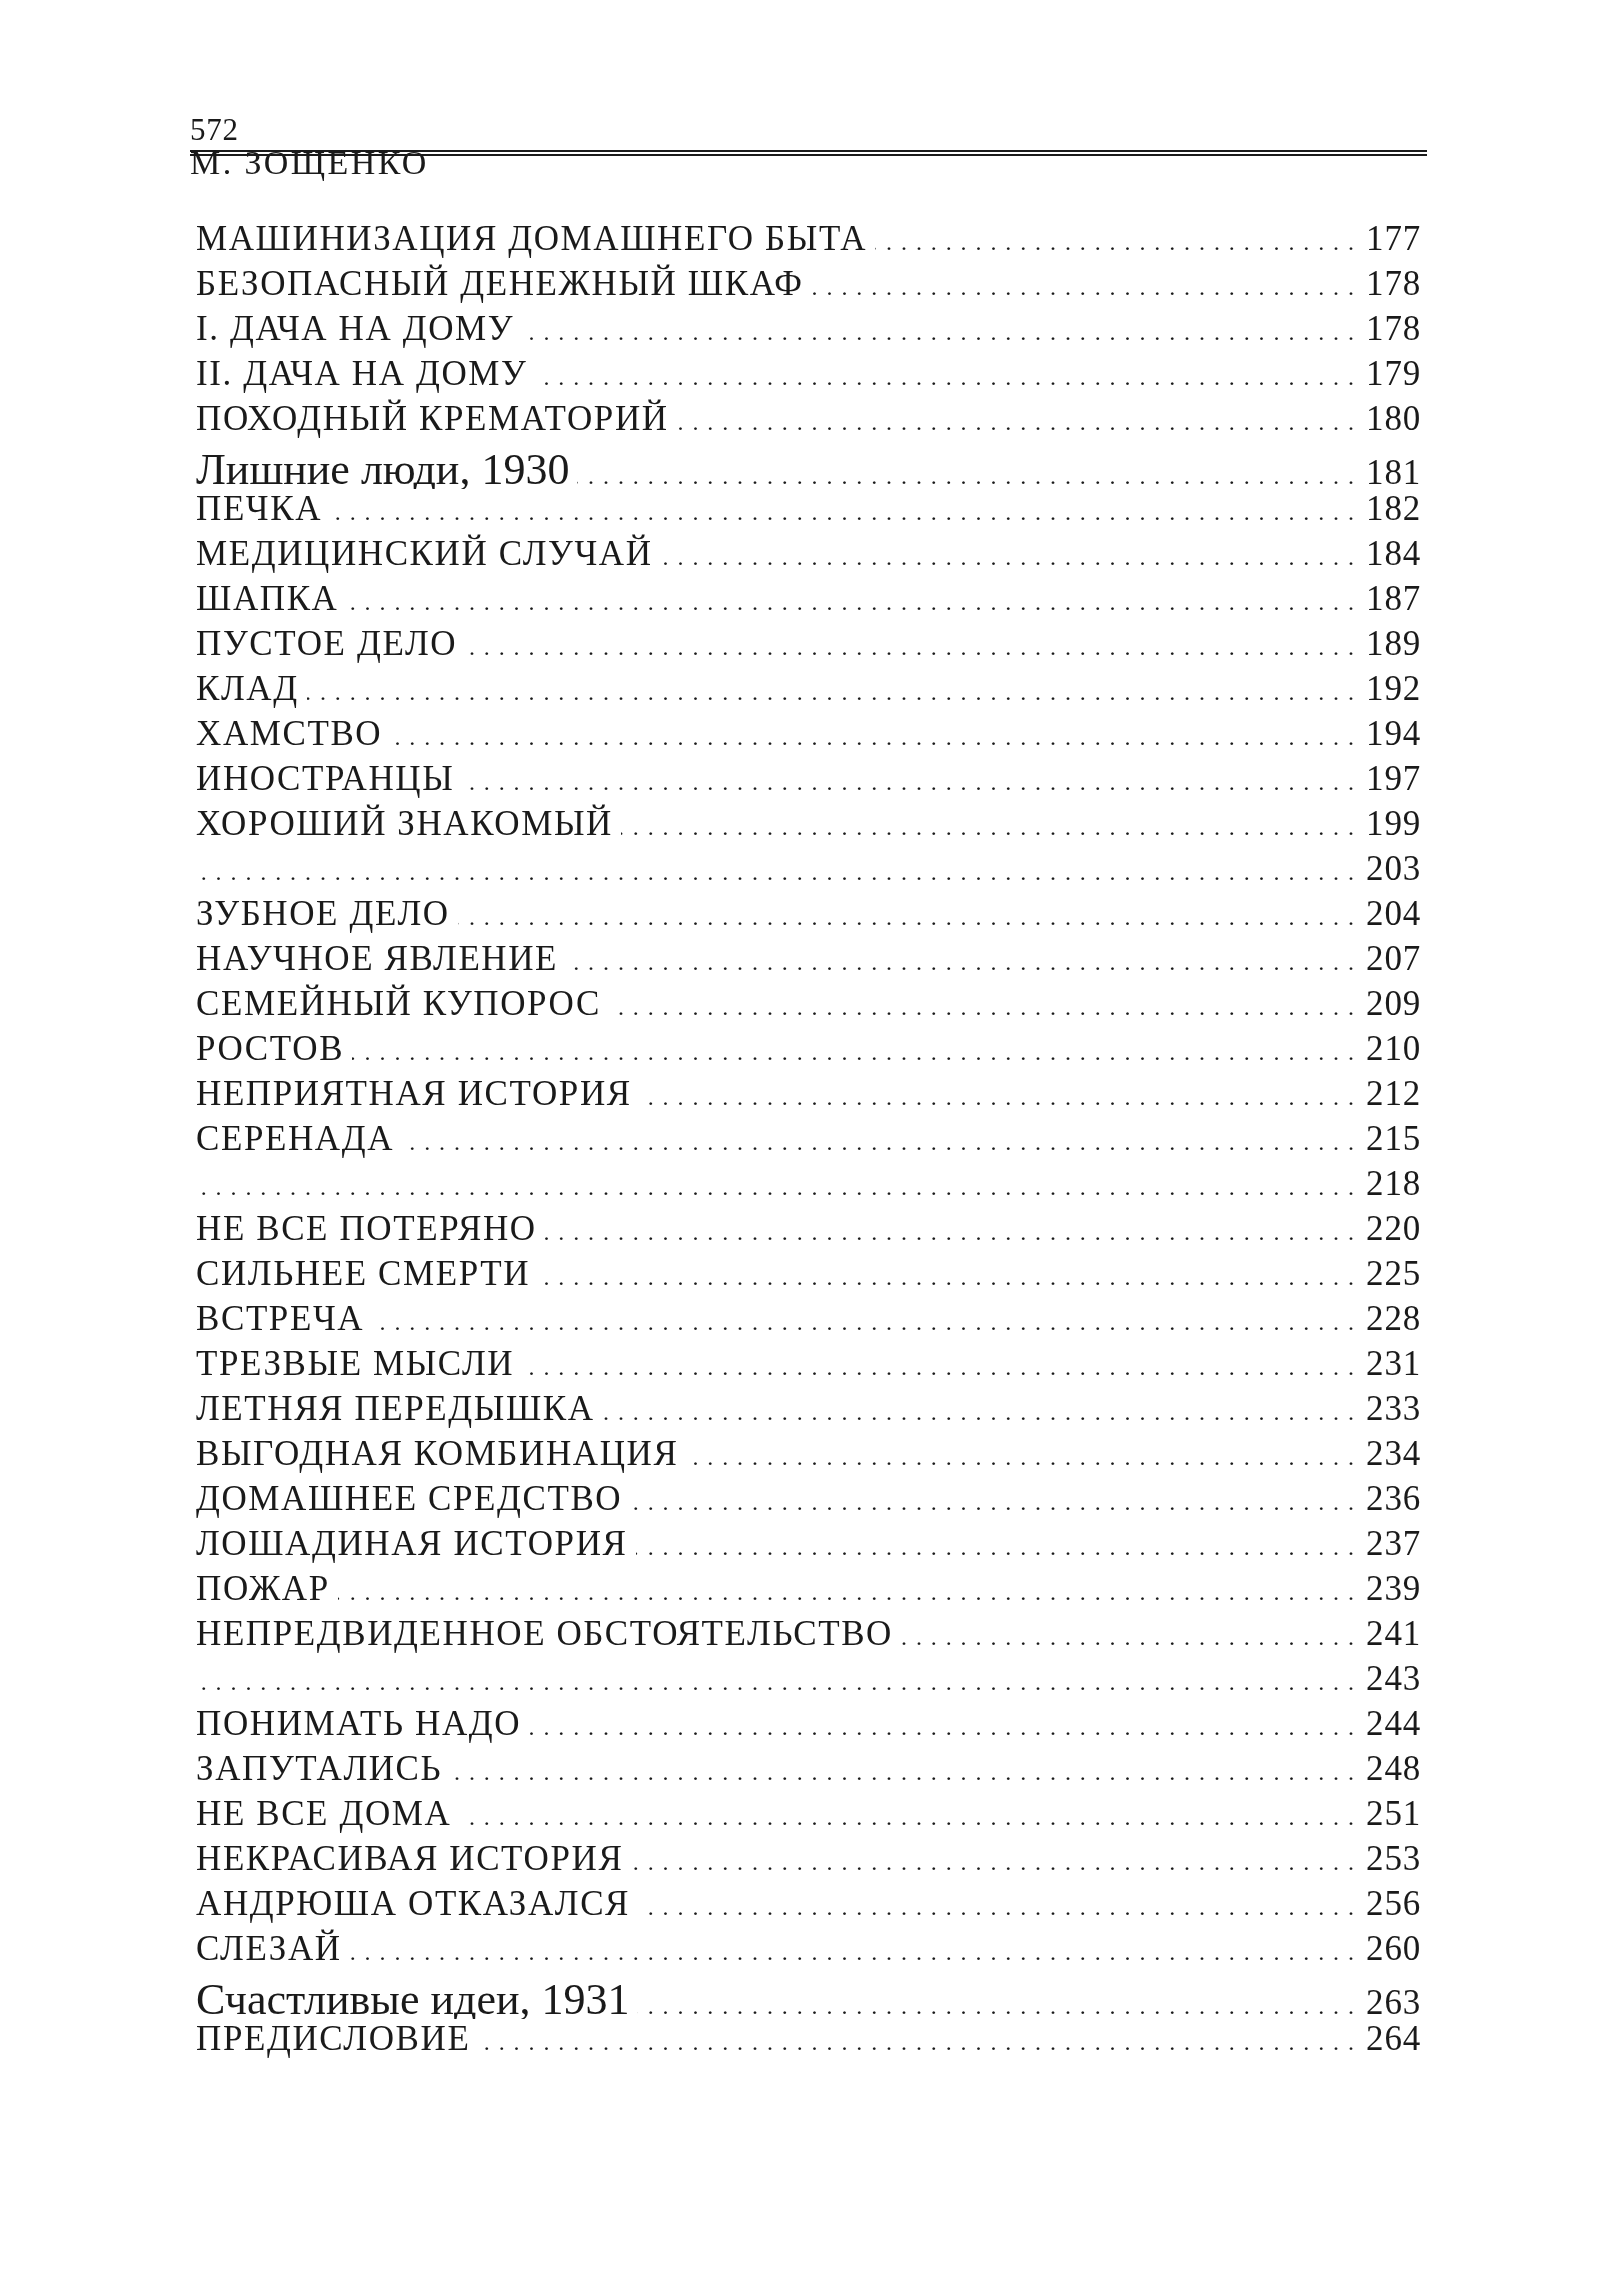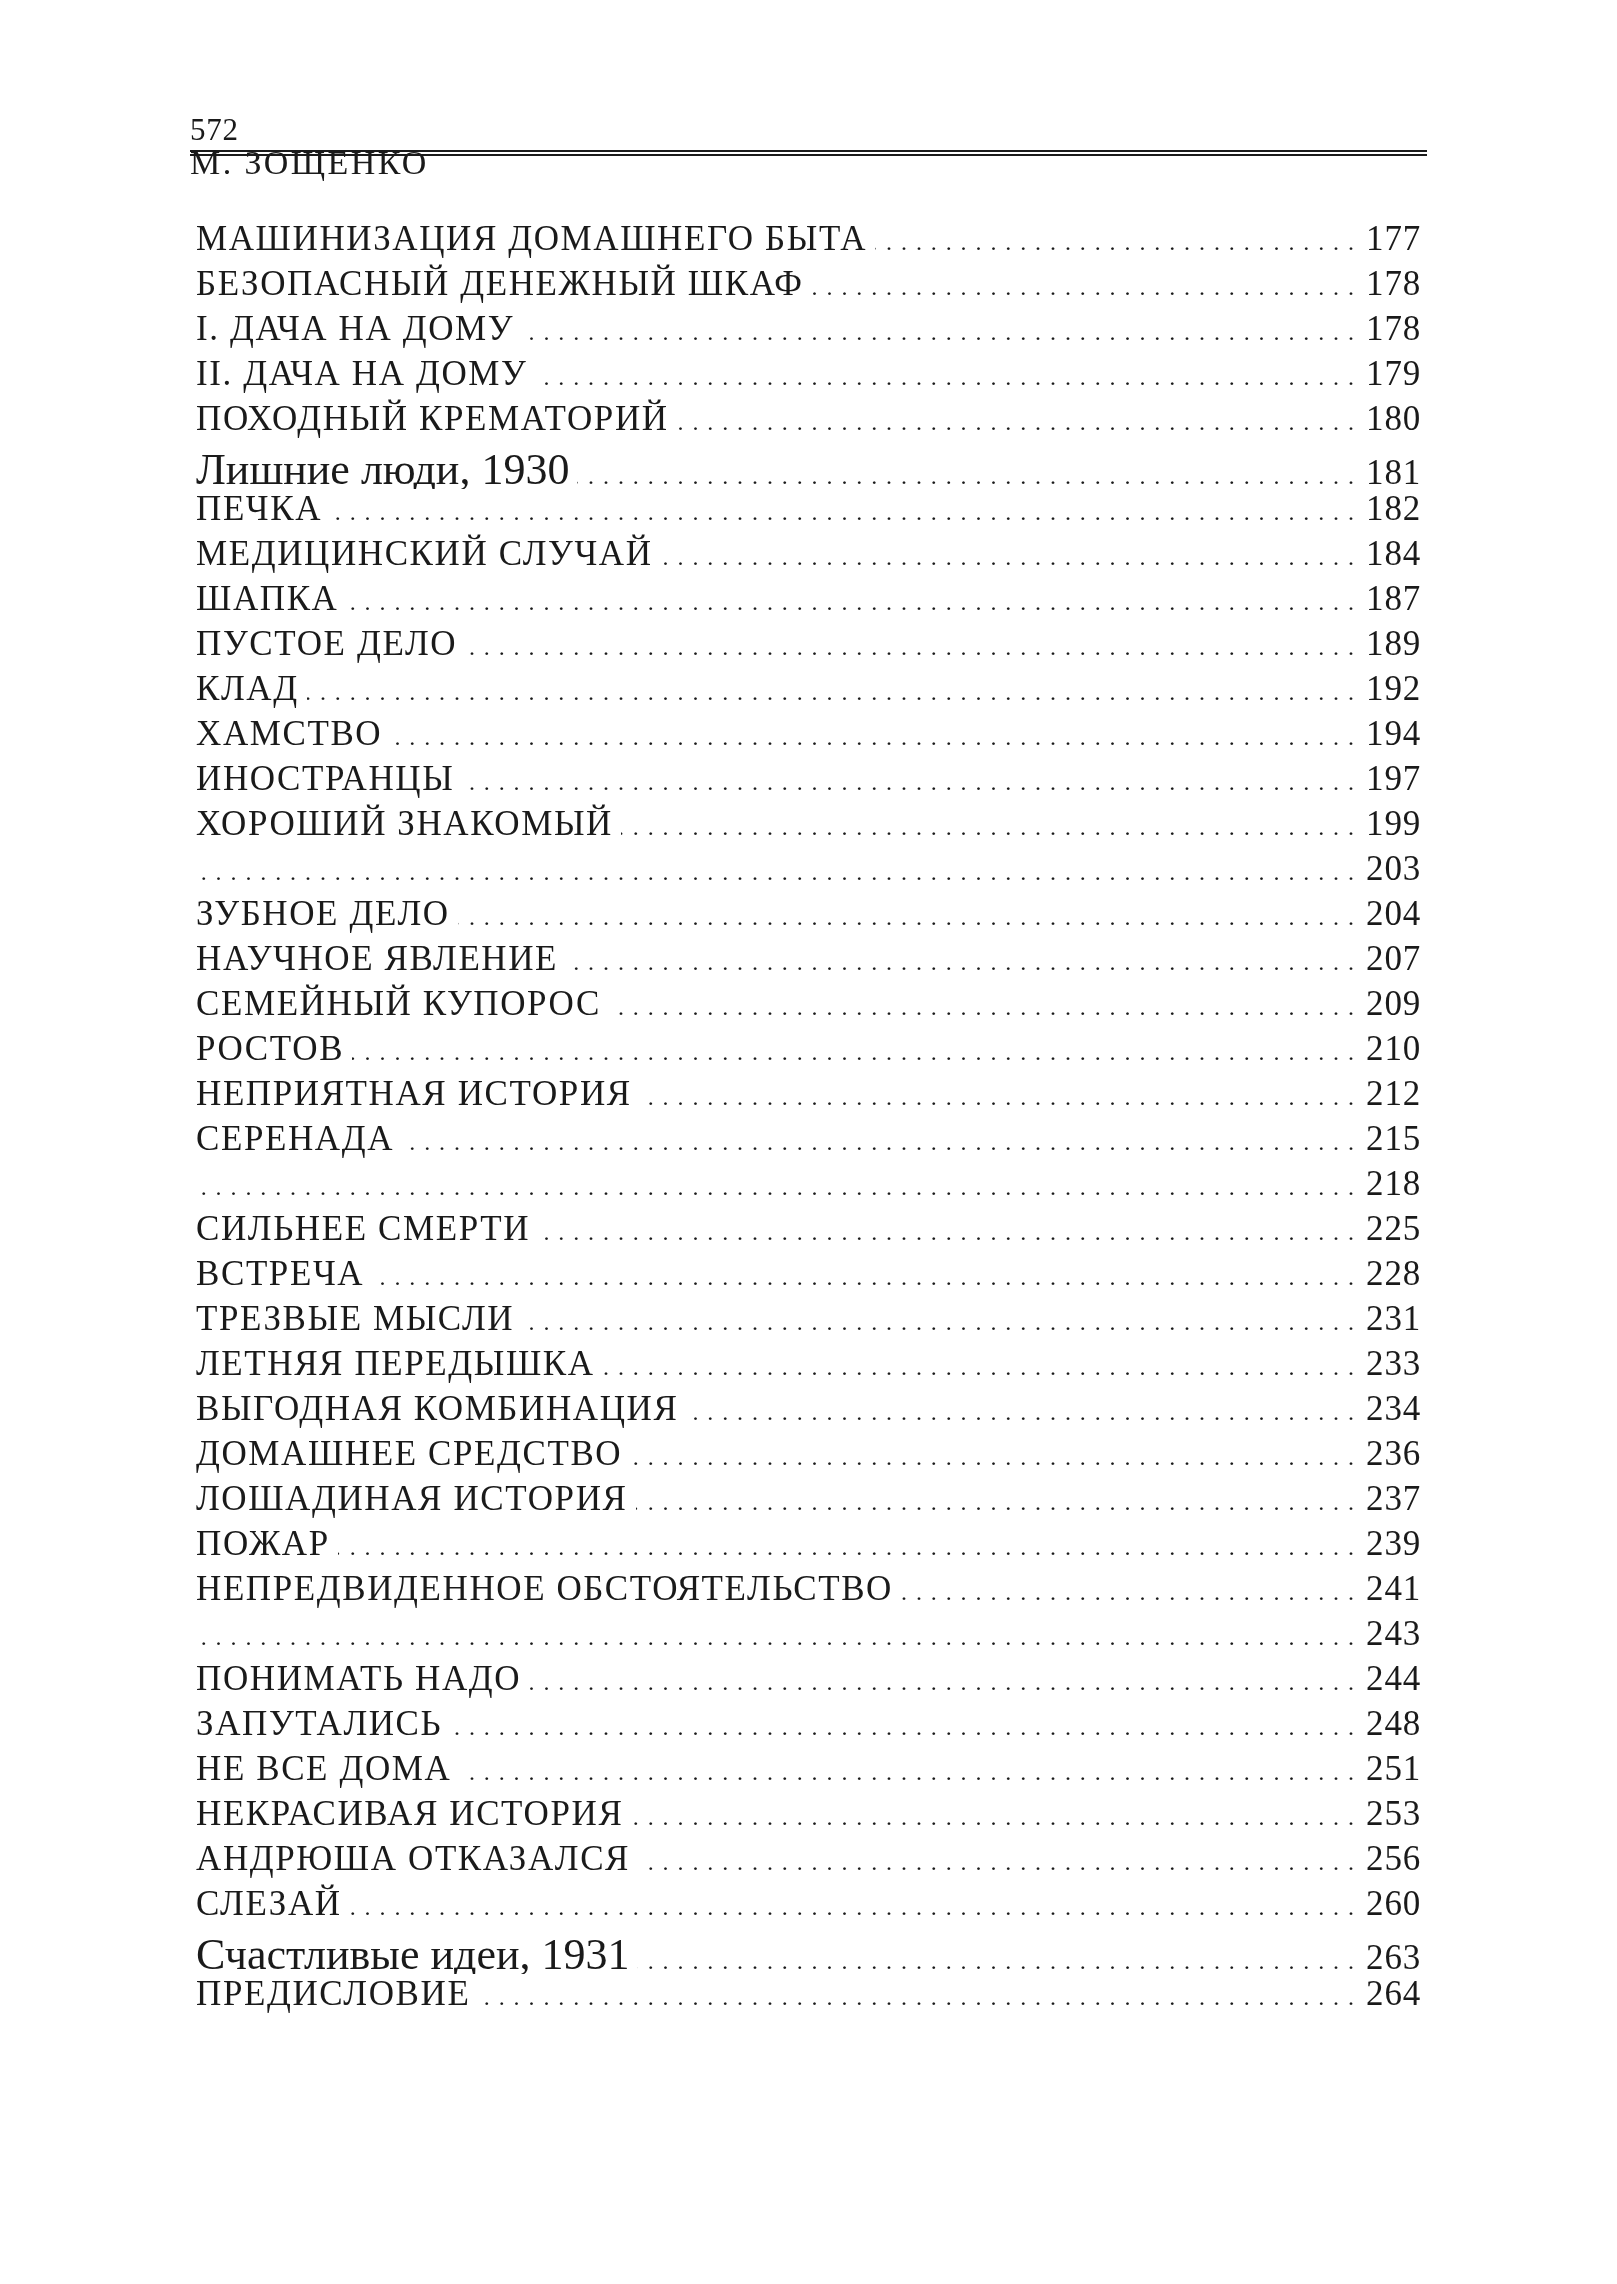--- a/index.html
+++ b/index.html
@@ -203,20 +203,25 @@
     <div class="toc-row">
     <span class="toc-title">СЕРЕНАДА</span>
     <span class="toc-leader"></span>
     <span class="toc-page">215</span>
   </div>
     <div class="toc-row">
     <span class="toc-leader"></span>
     <span class="toc-page">218</span>
   </div>
     <div class="toc-row">
+    <span class="toc-title">НЕ ВСЕ ПОТЕРЯНО</span>
+    <span class="toc-leader"></span>
+    <span class="toc-page">220</span>
+  </div>
+    <div class="toc-row">
     <span class="toc-title">СИЛЬНЕЕ СМЕРТИ</span>
     <span class="toc-leader"></span>
     <span class="toc-page">225</span>
   </div>
     <div class="toc-row">
     <span class="toc-title">ВСТРЕЧА</span>
     <span class="toc-leader"></span>
     <span class="toc-page">228</span>
   </div>
     <div class="toc-row">

